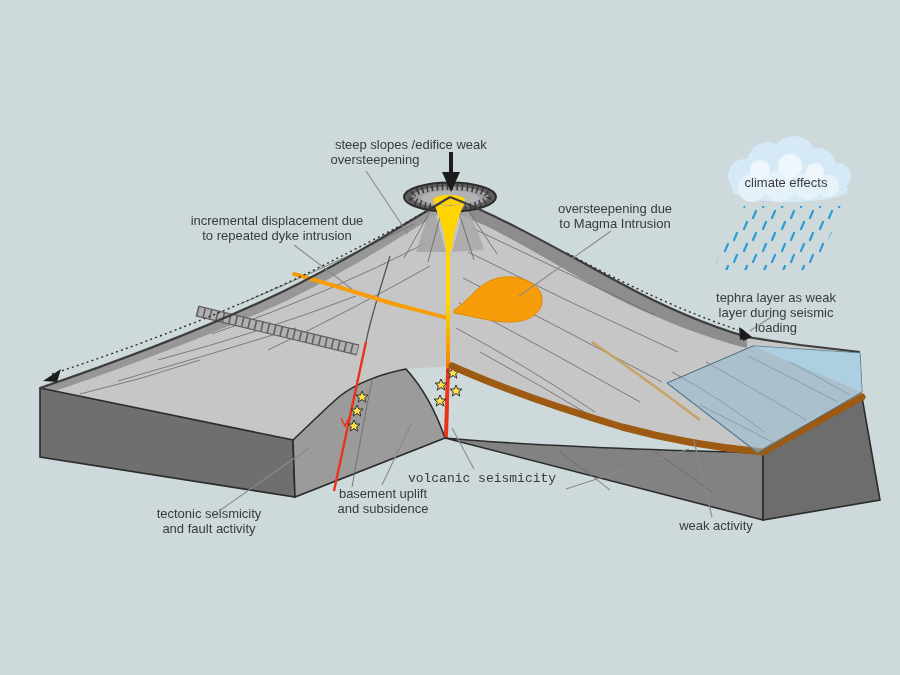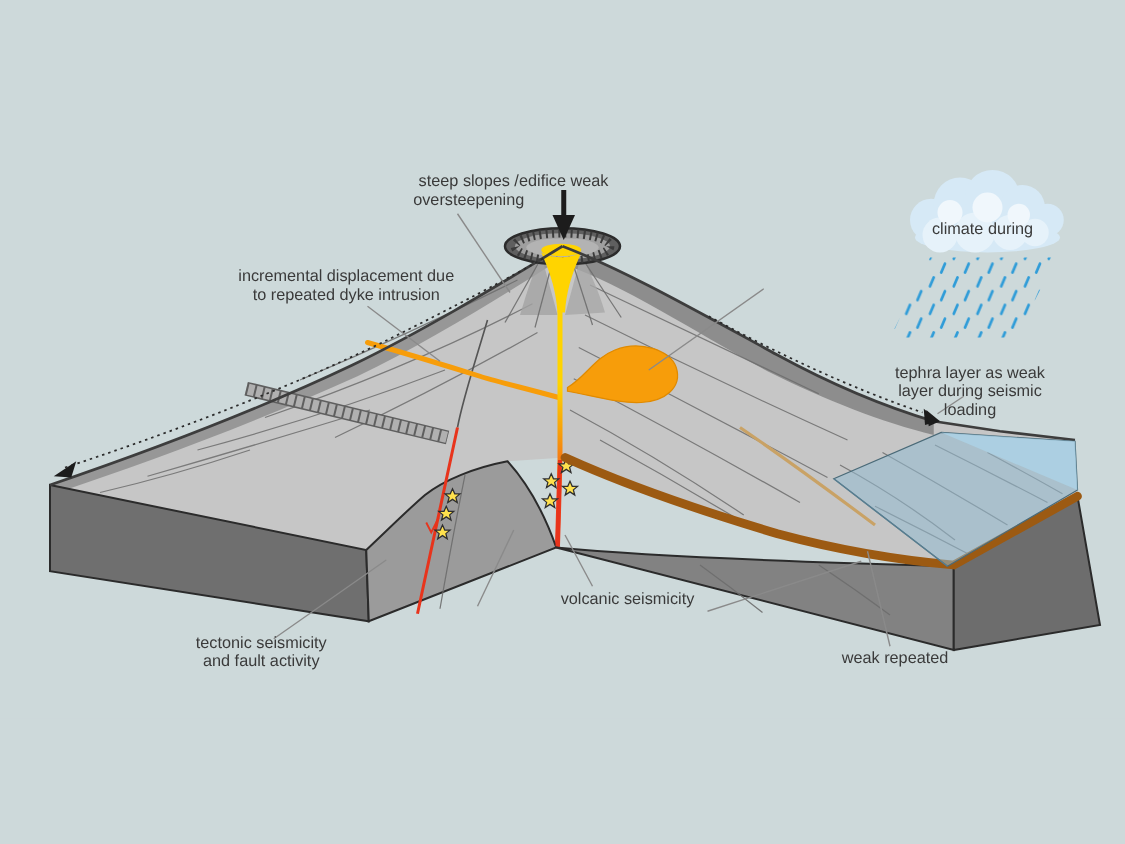--- a/index.html
+++ b/index.html
@@ -174,23 +174,27 @@
     <circle cx="760" cy="170" r="10" fill="#f0f7fc"></circle>
     <circle cx="790" cy="166" r="12" fill="#f0f7fc"></circle>
     <circle cx="815" cy="172" r="9" fill="#f0f7fc"></circle>
   </g>
   <path d="M 744,206 L 845,206 L 813,270 L 712,270 Z" fill="url(#rainPat)"></path>
 </svg>
 
 <div class="lbl" style="left:375px;top:137px;">steep slopes /
 oversteepening</div>
 <div class="lbl" style="left:451px;top:137px;">edifice weak</div>
-<div class="lbl" style="left:786px;top:175px;">climate during</div>
+<div class="lbl" style="left:786px;top:175px;">climate effects</div>
 <div class="lbl" style="left:277px;top:213px;">incremental displacement due
 to repeated dyke intrusion</div>
+<div class="lbl" style="left:615px;top:201px;">oversteepening due
+to Magma Intrusion</div>
 <div class="lbl" style="left:209px;top:506px;">tectonic seismicity
 and fault activity</div>
 <div class="lbl" style="left:776px;top:290px;">tephra layer as weak
 layer during seismic loading</div>
-<div class="lbl" style="left:502px;top:471px;">volcanic seismicity</div>
-<div class="lbl" style="left:716px;top:518px;">weak repeated</div>
+<div class="lbl" style="left:383px;top:486px;">basement uplift
+and subsidence</div>
+<div class="lbl" style="left:482px;top:471px;font-family:Liberation Mono, monospace;">volcanic seismicity</div>
+<div class="lbl" style="left:716px;top:518px;">weak activity</div>
 
 </div>
 
 </body></html>

